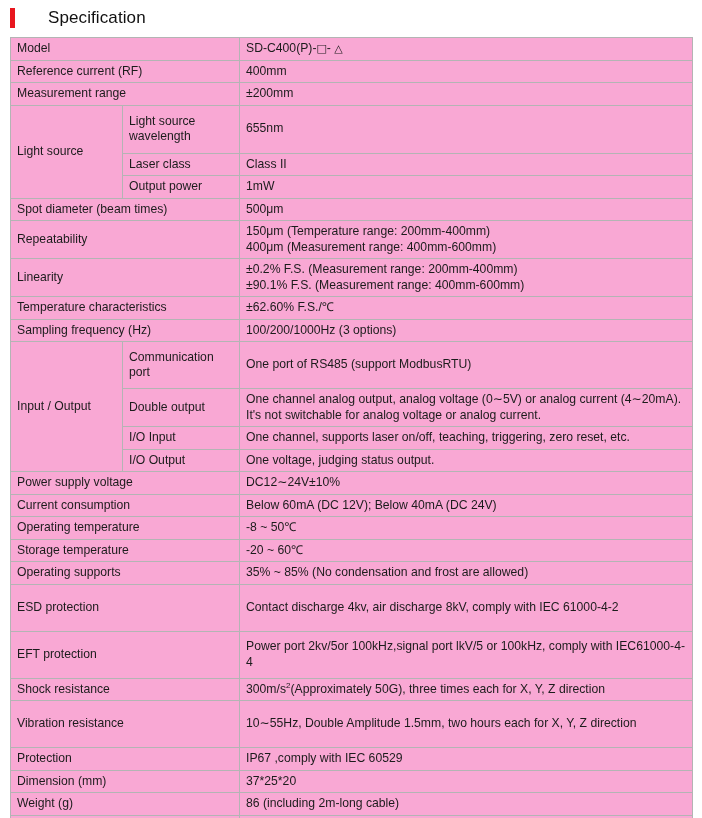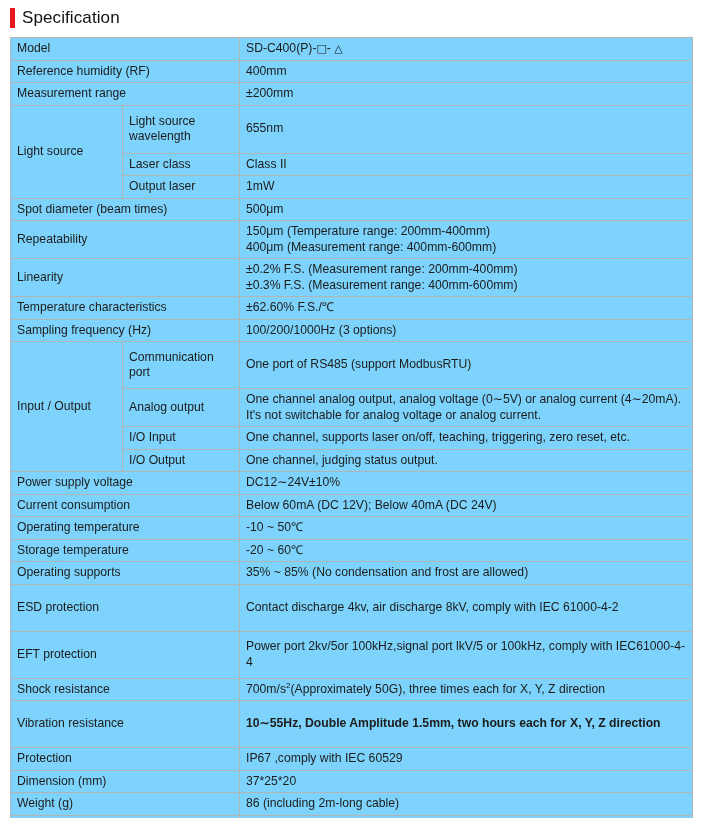--- a/index.html
+++ b/index.html
@@ -27,49 +27,49 @@
     height: 20px;
     background: #e8161e;
     margin-right: 7px;
     flex: 0 0 auto;
   }
   #heading-text {
     font-size: 17px;
     line-height: 20px;
     color: #111111;
     letter-spacing: 0.1px;
+    margin-left: 26px;
   }
 
   
   #spec-table {
     margin: 7px 0 0 10px;
     width: 682px;
     border-collapse: collapse;
     table-layout: fixed;
     font-size: 12.2px;
   }
   #spec-table td {
     border: 1px solid #b4b4b4;
     padding: 3px 5px 3px 6px;
     vertical-align: middle;
     line-height: 15.5px;
-    background: #7dd3fc;
+    background: #f9a8d4;
     color: #1c1c1c;
   }
   td.lbl {
     background: #eeeeee;
     color: #222222;
   }
   td.val {
     background: #ffffff;
   }
   td.justify {
     text-align: justify;
     text-align-last: left;
-    font-weight: bold;
   }
   .two-line {
     display: block;
   }
   sup {
     font-size: 8px;
     vertical-align: super;
     line-height: 0;
   }
   .glyph-sq {
@@ -95,103 +95,103 @@
     <col style="width:117px">
     <col style="width:453px">
   </colgroup>
   <tbody>
     <tr>
       <td class="lbl" colspan="2">Model</td>
       <td class="val">SD-C400(P)-<span class="glyph-sq">□</span>- <span class="glyph-tri">△</span></td>
     </tr>
 
     <tr>
-      <td class="lbl" colspan="2">Reference humidity (RF)</td>
+      <td class="lbl" colspan="2">Reference current (RF)</td>
       <td class="val">400mm</td>
     </tr>
 
     <tr>
       <td class="lbl" colspan="2">Measurement range</td>
       <td class="val">±200mm</td>
     </tr>
 
     <tr>
       <td class="lbl" rowspan="3">Light source</td>
       <td class="lbl" style="height:41px">Light source wavelength</td>
       <td class="val">655nm</td>
     </tr>
     <tr>
       <td class="lbl">Laser class</td>
       <td class="val">Class II</td>
     </tr>
     <tr>
-      <td class="lbl">Output laser</td>
+      <td class="lbl">Output power</td>
       <td class="val">1mW</td>
     </tr>
 
     <tr>
       <td class="lbl" colspan="2">Spot diameter (beam times)</td>
       <td class="val">500μm</td>
     </tr>
 
     <tr>
       <td class="lbl" colspan="2">Repeatability</td>
       <td class="val">
         <span class="two-line">150μm (Temperature range: 200mm-400mm)</span>
         <span class="two-line">400μm (Measurement range: 400mm-600mm)</span>
       </td>
     </tr>
 
     <tr>
       <td class="lbl" colspan="2">Linearity</td>
       <td class="val">
         <span class="two-line">±0.2% F.S. (Measurement range: 200mm-400mm)</span>
-        <span class="two-line">±0.3% F.S. (Measurement range: 400mm-600mm)</span>
+        <span class="two-line">±90.1% F.S. (Measurement range: 400mm-600mm)</span>
       </td>
     </tr>
 
     <tr>
       <td class="lbl" colspan="2">Temperature characteristics</td>
       <td class="val">±62.60% F.S./℃</td>
     </tr>
 
     <tr>
       <td class="lbl" colspan="2">Sampling frequency (Hz)</td>
       <td class="val">100/200/1000Hz (3 options)</td>
     </tr>
 
     <tr>
       <td class="lbl" rowspan="4">Input / Output</td>
       <td class="lbl" style="height:40px">Communication port</td>
       <td class="val">One port of RS485 (support ModbusRTU)</td>
     </tr>
     <tr>
-      <td class="lbl">Analog output</td>
+      <td class="lbl">Double output</td>
       <td class="val">One channel analog output, analog voltage (0∼5V) or analog current (4∼20mA). It's not switchable for analog voltage or analog current.</td>
     </tr>
     <tr>
       <td class="lbl">I/O Input</td>
       <td class="val">One channel, supports laser on/off, teaching, triggering, zero reset, etc.</td>
     </tr>
     <tr>
       <td class="lbl">I/O Output</td>
-      <td class="val">One channel, judging status output.</td>
+      <td class="val">One voltage, judging status output.</td>
     </tr>
 
     <tr>
       <td class="lbl" colspan="2">Power supply voltage</td>
       <td class="val">DC12∼24V±10%</td>
     </tr>
     <tr>
       <td class="lbl" colspan="2">Current consumption</td>
       <td class="val">Below 60mA (DC 12V); Below 40mA (DC 24V)</td>
     </tr>
     <tr>
       <td class="lbl" colspan="2">Operating temperature</td>
-      <td class="val">-10 ~ 50℃</td>
+      <td class="val">-8 ~ 50℃</td>
     </tr>
     <tr>
       <td class="lbl" colspan="2">Storage temperature</td>
       <td class="val">-20 ~ 60℃</td>
     </tr>
     <tr>
       <td class="lbl" colspan="2">Operating supports</td>
       <td class="val">35% ~ 85% (No condensation and frost are allowed)</td>
     </tr>
 
@@ -199,21 +199,21 @@
       <td class="lbl" colspan="2" style="height:40px">ESD protection</td>
       <td class="val">Contact discharge 4kv, air discharge 8kV, comply with IEC 61000-4-2</td>
     </tr>
     <tr>
       <td class="lbl" colspan="2" style="height:40px">EFT protection</td>
       <td class="val">Power port 2kv/5or 100kHz,signal port lkV/5 or 100kHz, comply with IEC61000-4-4</td>
     </tr>
 
     <tr>
       <td class="lbl" colspan="2">Shock resistance</td>
-      <td class="val"><span>700m/s</span><sup>2</sup><span>(Approximately 50G),   three times each for X, Y, Z direction</span></td>
+      <td class="val"><span>300m/s</span><sup>2</sup><span>(Approximately 50G),   three times each for X, Y, Z direction</span></td>
     </tr>
 
     <tr>
       <td class="lbl" colspan="2" style="height:40px">Vibration resistance</td>
       <td class="val justify">10∼55Hz, Double Amplitude 1.5mm,  two hours each for X, Y, Z direction</td>
     </tr>
 
     <tr>
       <td class="lbl" colspan="2">Protection</td>
       <td class="val">IP67 ,comply with IEC 60529</td>

